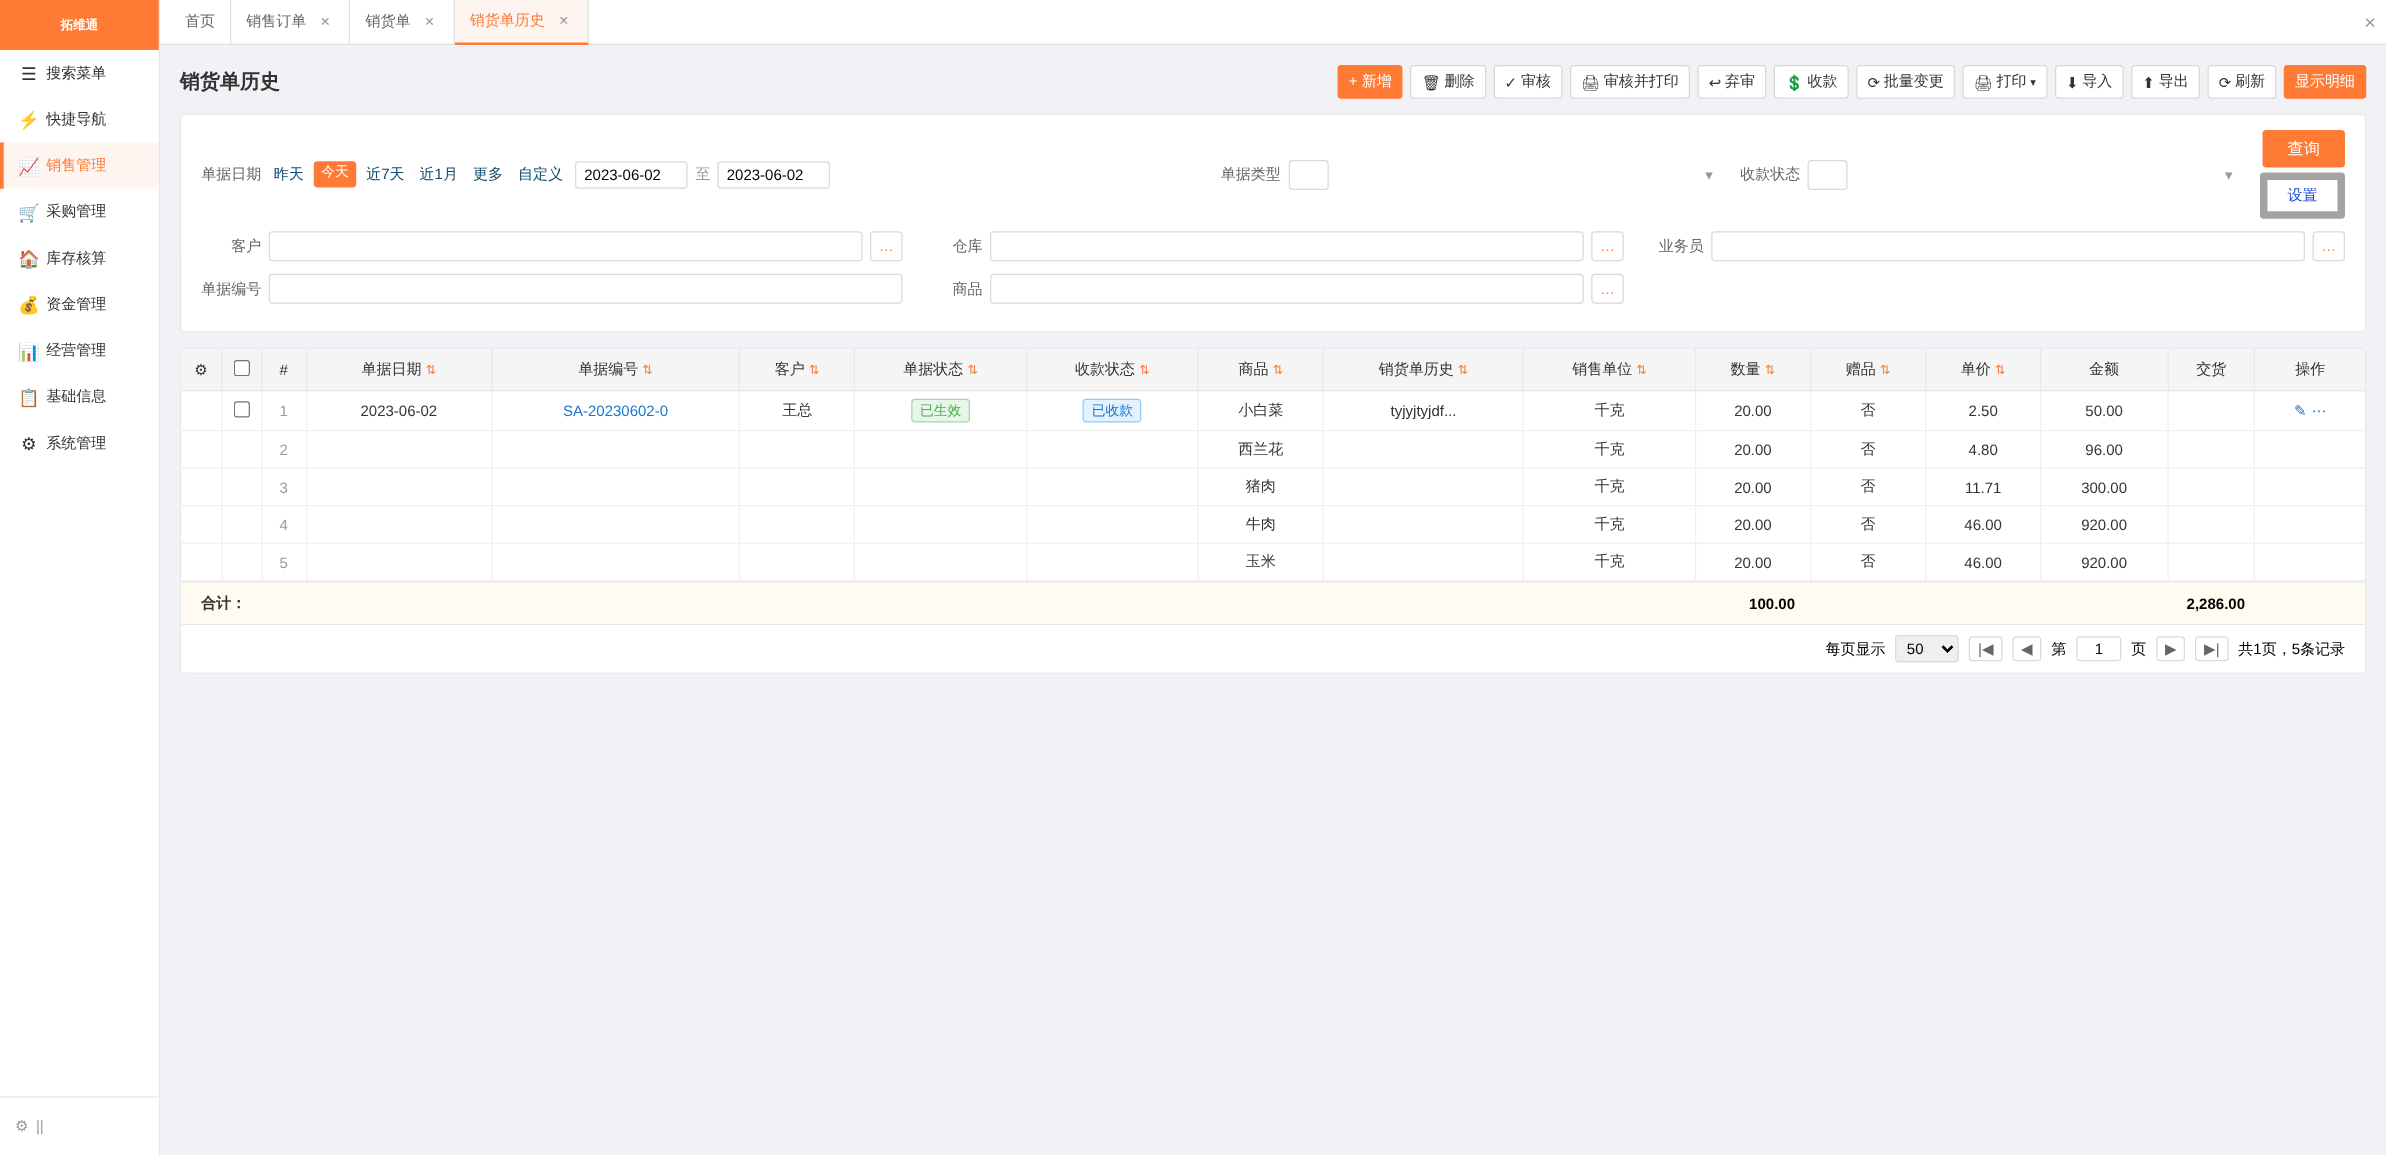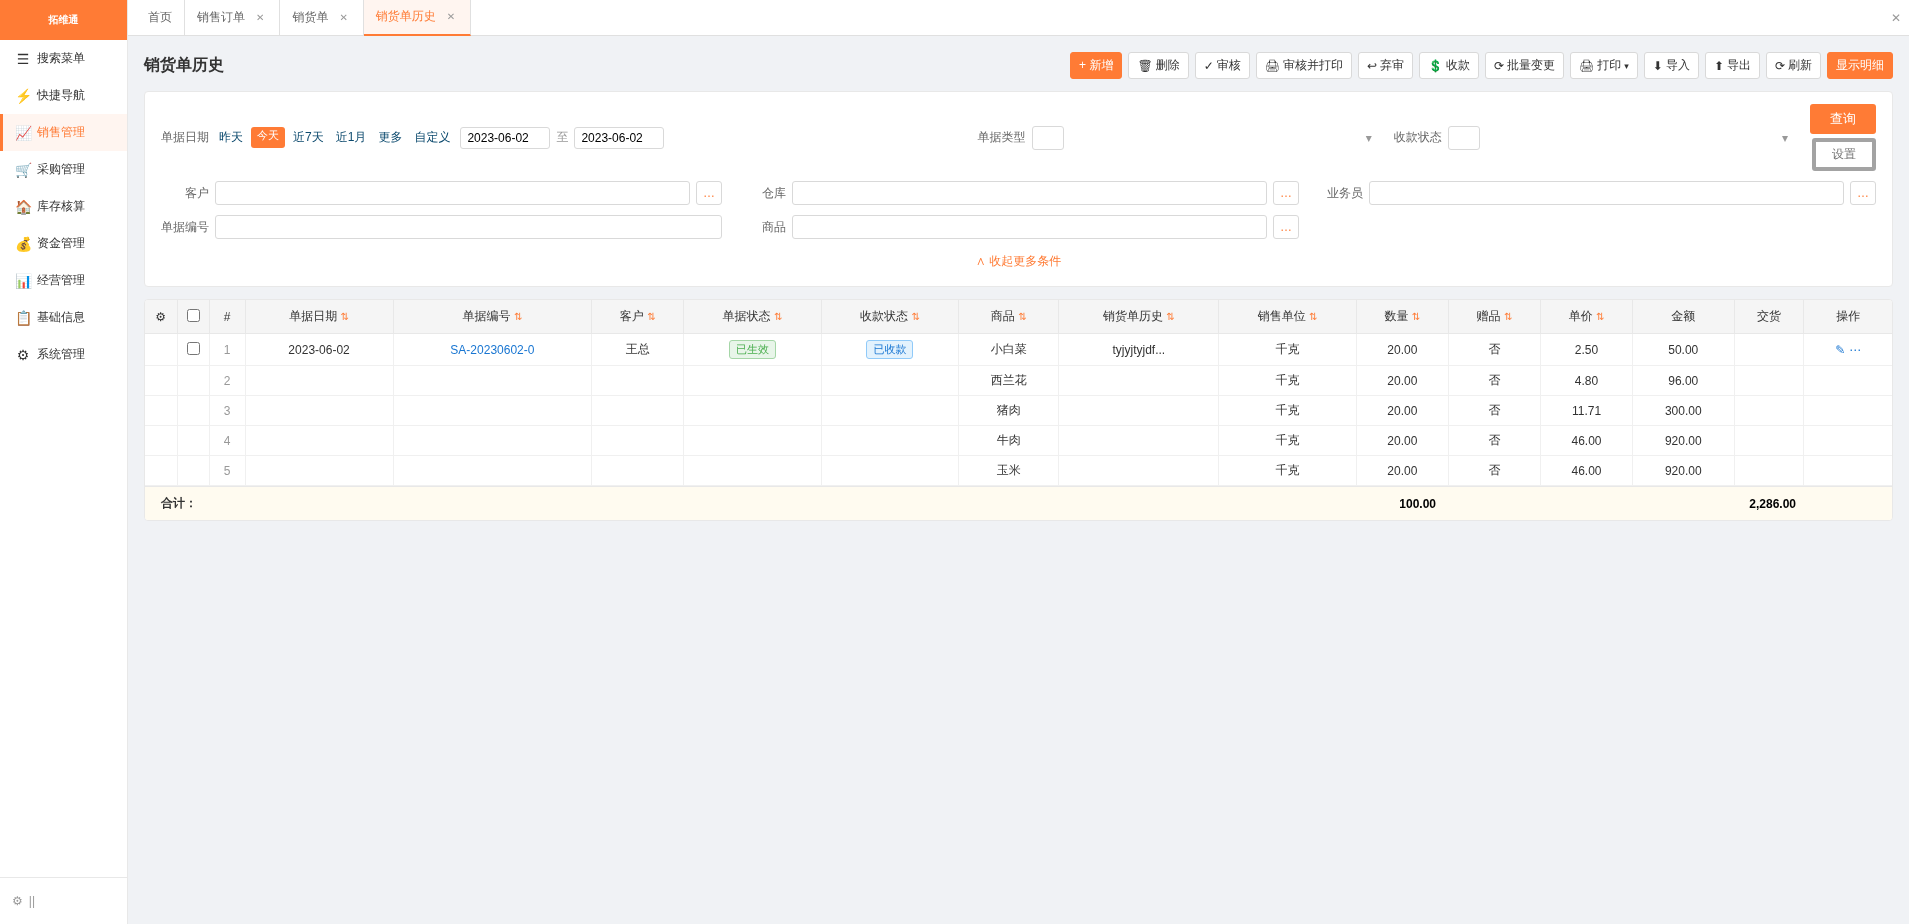--- a/index.html
+++ b/index.html
@@ -253,22 +253,22 @@
       background: #ff7b35;
       color: #fff;
       border: none;
       border-radius: 3px;
       padding: 6px 20px;
       cursor: pointer;
       font-size: 13px;
     }
     .btn-set {
       background: #fff;
-      color: #737373;
-      border: 4px solid #a3a3a3;
+      color: #1d4ed8;
+      border: 6px solid #a3a3a3;
       border-radius: 3px;
       padding: 4px 16px;
       cursor: pointer;
       font-size: 12px;
     }
 
     
     .table-container {
       background: #fff;
       border-radius: 4px;
@@ -547,21 +547,20 @@
           <input class="filter-input" type="text" style="width: 200px;">
         </div>
         <div class="filter-item" style="flex:1;">
           <span class="filter-label">商品</span>
           <input class="filter-input" type="text" style="width: 200px;">
           <span class="ellipsis-btn">…</span>
         </div>
         <div style="flex:1;"></div>
       </div>
 
-      <div class="collapse-bar">∧ 收起更多条件</div>
     </div>
 
     <div class="table-container">
       <table>
         <thead>
           <tr>
             <th style="width:32px;">⚙</th>
             <th style="width:32px;"><input type="checkbox" style=""></th>
             <th style="width:36px;">#</th>
             <th>
@@ -718,16 +717,31 @@
           </tbody>
       </table>
 
       <div class="table-footer">
         <span class="footer-label">合计：</span>
         <span class="footer-spacer"></span>
         <span style="width:120px;text-align:right;margin-right:260px;">100.00</span>
         <span style="width:100px;text-align:right;margin-right:80px;">2,286.00</span>
       </div>
 
+      <div class="pagination">
+        <span>每页显示</span>
+        <select class="page-size-select">
+          <option value="50">50</option>
+          <option value="100">100</option>
+        </select>
+        <button class="page-btn">|◀</button>
+        <button class="page-btn">◀</button>
+        <span>第</span>
+        <input class="page-input" type="text" value="1" style="">
+        <span>页</span>
+        <button class="page-btn">▶</button>
+        <button class="page-btn">▶|</button>
+        <span>共1页，5条记录</span>
+      </div>
     </div>
 
   </div>
 </div>
 
 </body></html>

